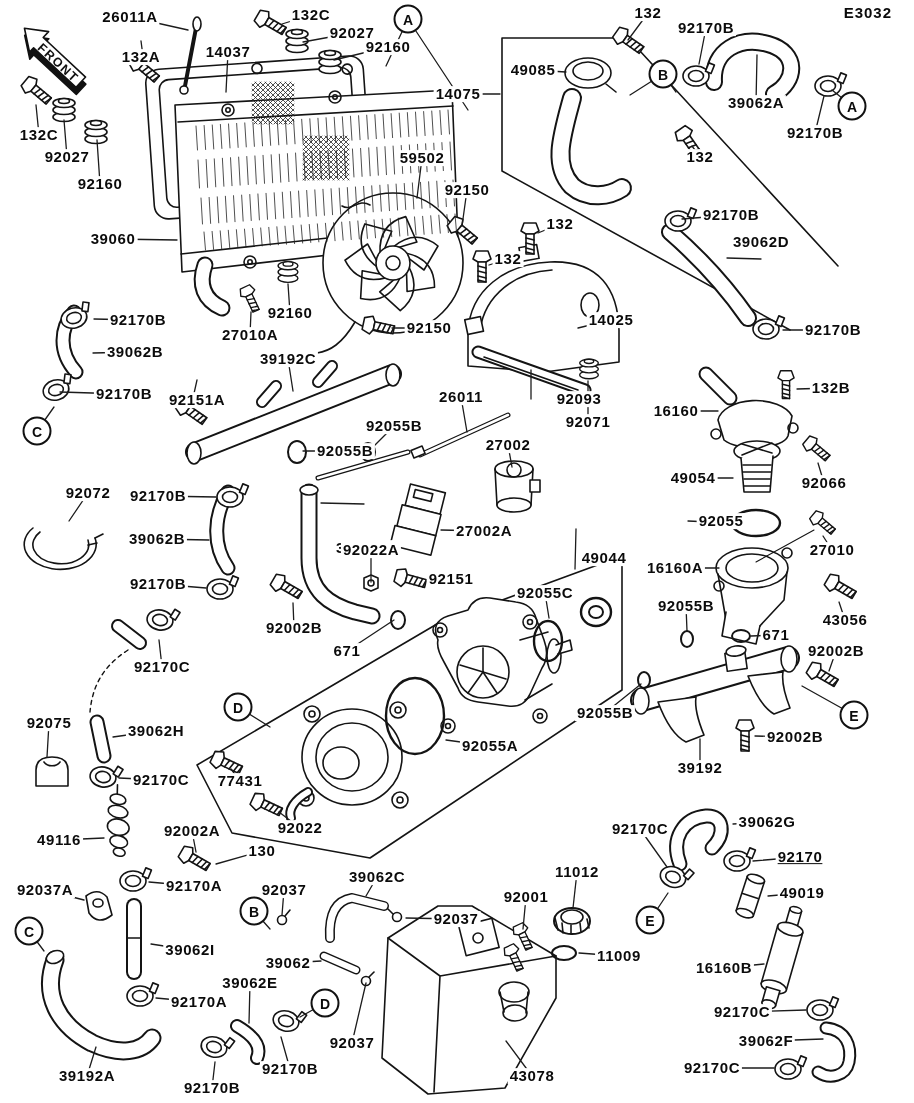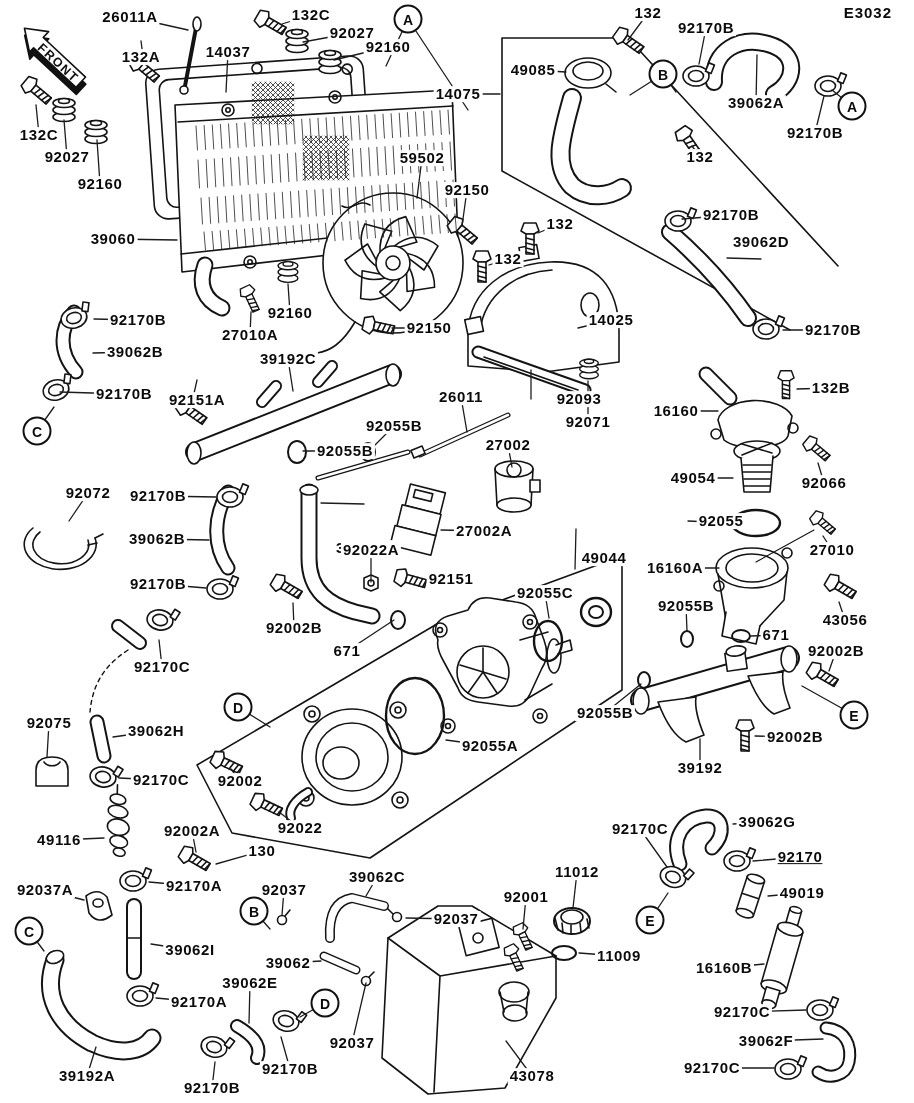--- a/index.html
+++ b/index.html
@@ -863,21 +863,21 @@
       <div class="part-label" style="left: 686px; top: 606px;">92055B</div>
       <div class="part-label" style="left: 776px; top: 635px;">671</div>
       <div class="part-label" style="left: 836px; top: 651px;">92002B</div>
       <div class="part-label" style="left: 162px; top: 667px;">92170C</div>
       <div class="part-label" style="left: 347px; top: 651px;">671</div>
       <div class="part-label" style="left: 605px; top: 713px;">92055B</div>
       <div class="part-label" style="left: 49px; top: 723px; text-align: right;">92075</div>
       <div class="part-label" style="left: 156px; top: 731px;">39062H</div>
       <div class="part-label" style="left: 795px; top: 737px;">92002B</div>
       <div class="part-label" style="left: 161px; top: 780px;">92170C</div>
-      <div class="part-label" style="left: 240px; top: 781px;">92002</div>
+      <div class="part-label" style="left: 240px; top: 781px;">77431</div>
       <div class="part-label" style="left: 490px; top: 746px;">92055A</div>
       <div class="part-label" style="left: 700px; top: 768px;">39192</div>
       <div class="part-label" style="left: 59px; top: 840px;">49116</div>
       <div class="part-label" style="left: 192px; top: 831px;">92002A</div>
       <div class="part-label" style="left: 262px; top: 851px;">130</div>
       <div class="part-label" style="left: 300px; top: 828px;">92022</div>
       <div class="part-label" style="left: 640px; top: 829px;">92170C</div>
       <div class="part-label" style="left: 767px; top: 822px;">39062G</div>
       <div class="part-label" style="left: 45px; top: 890px;">92037A</div>
       <div class="part-label" style="left: 194px; top: 886px;">92170A</div>

